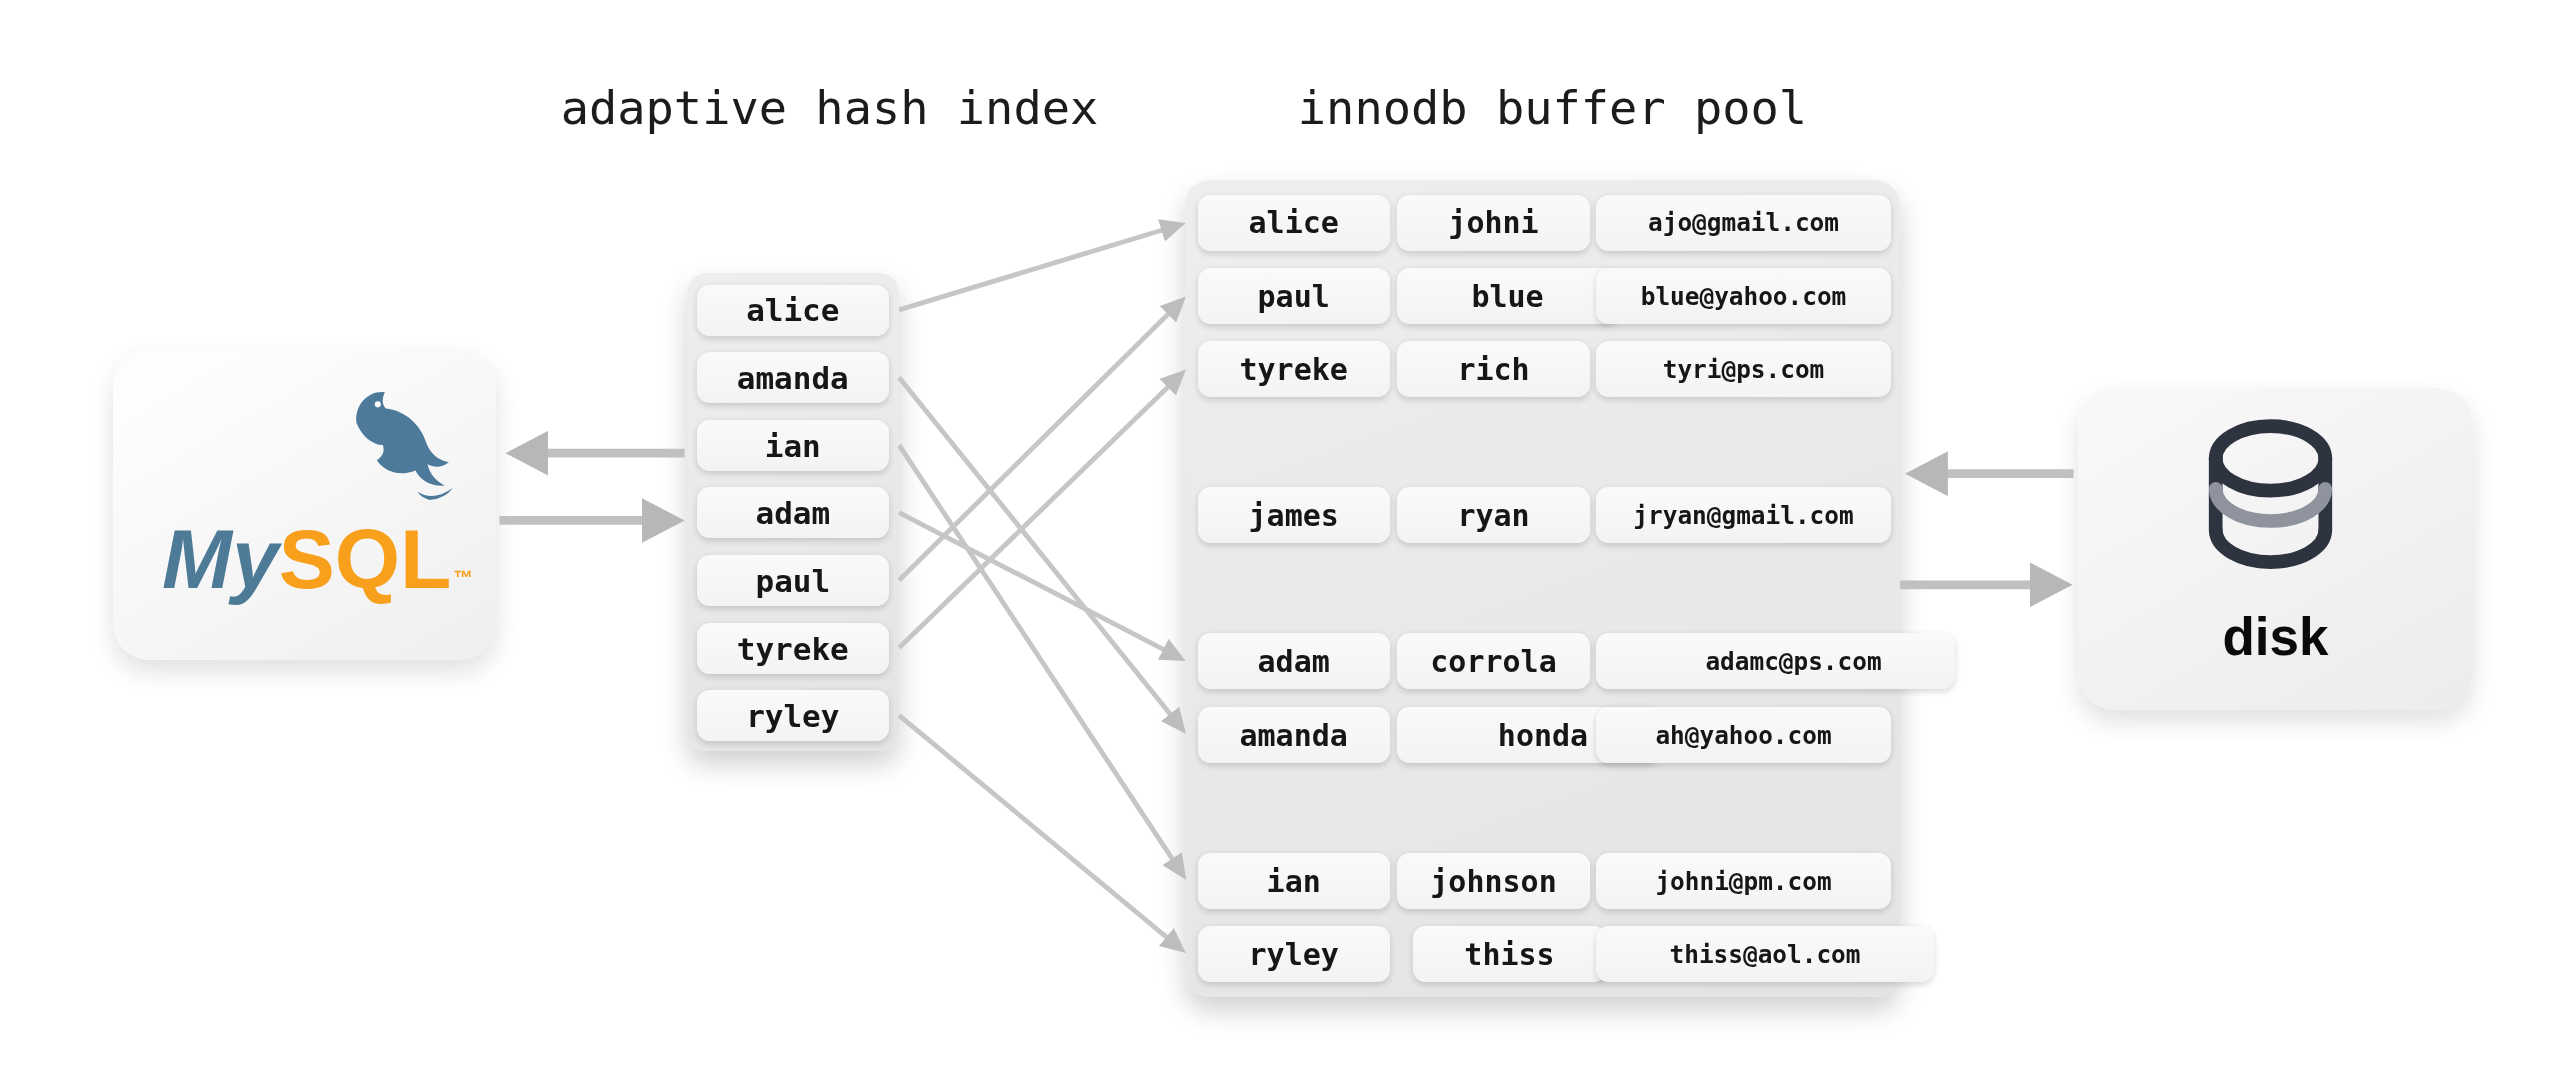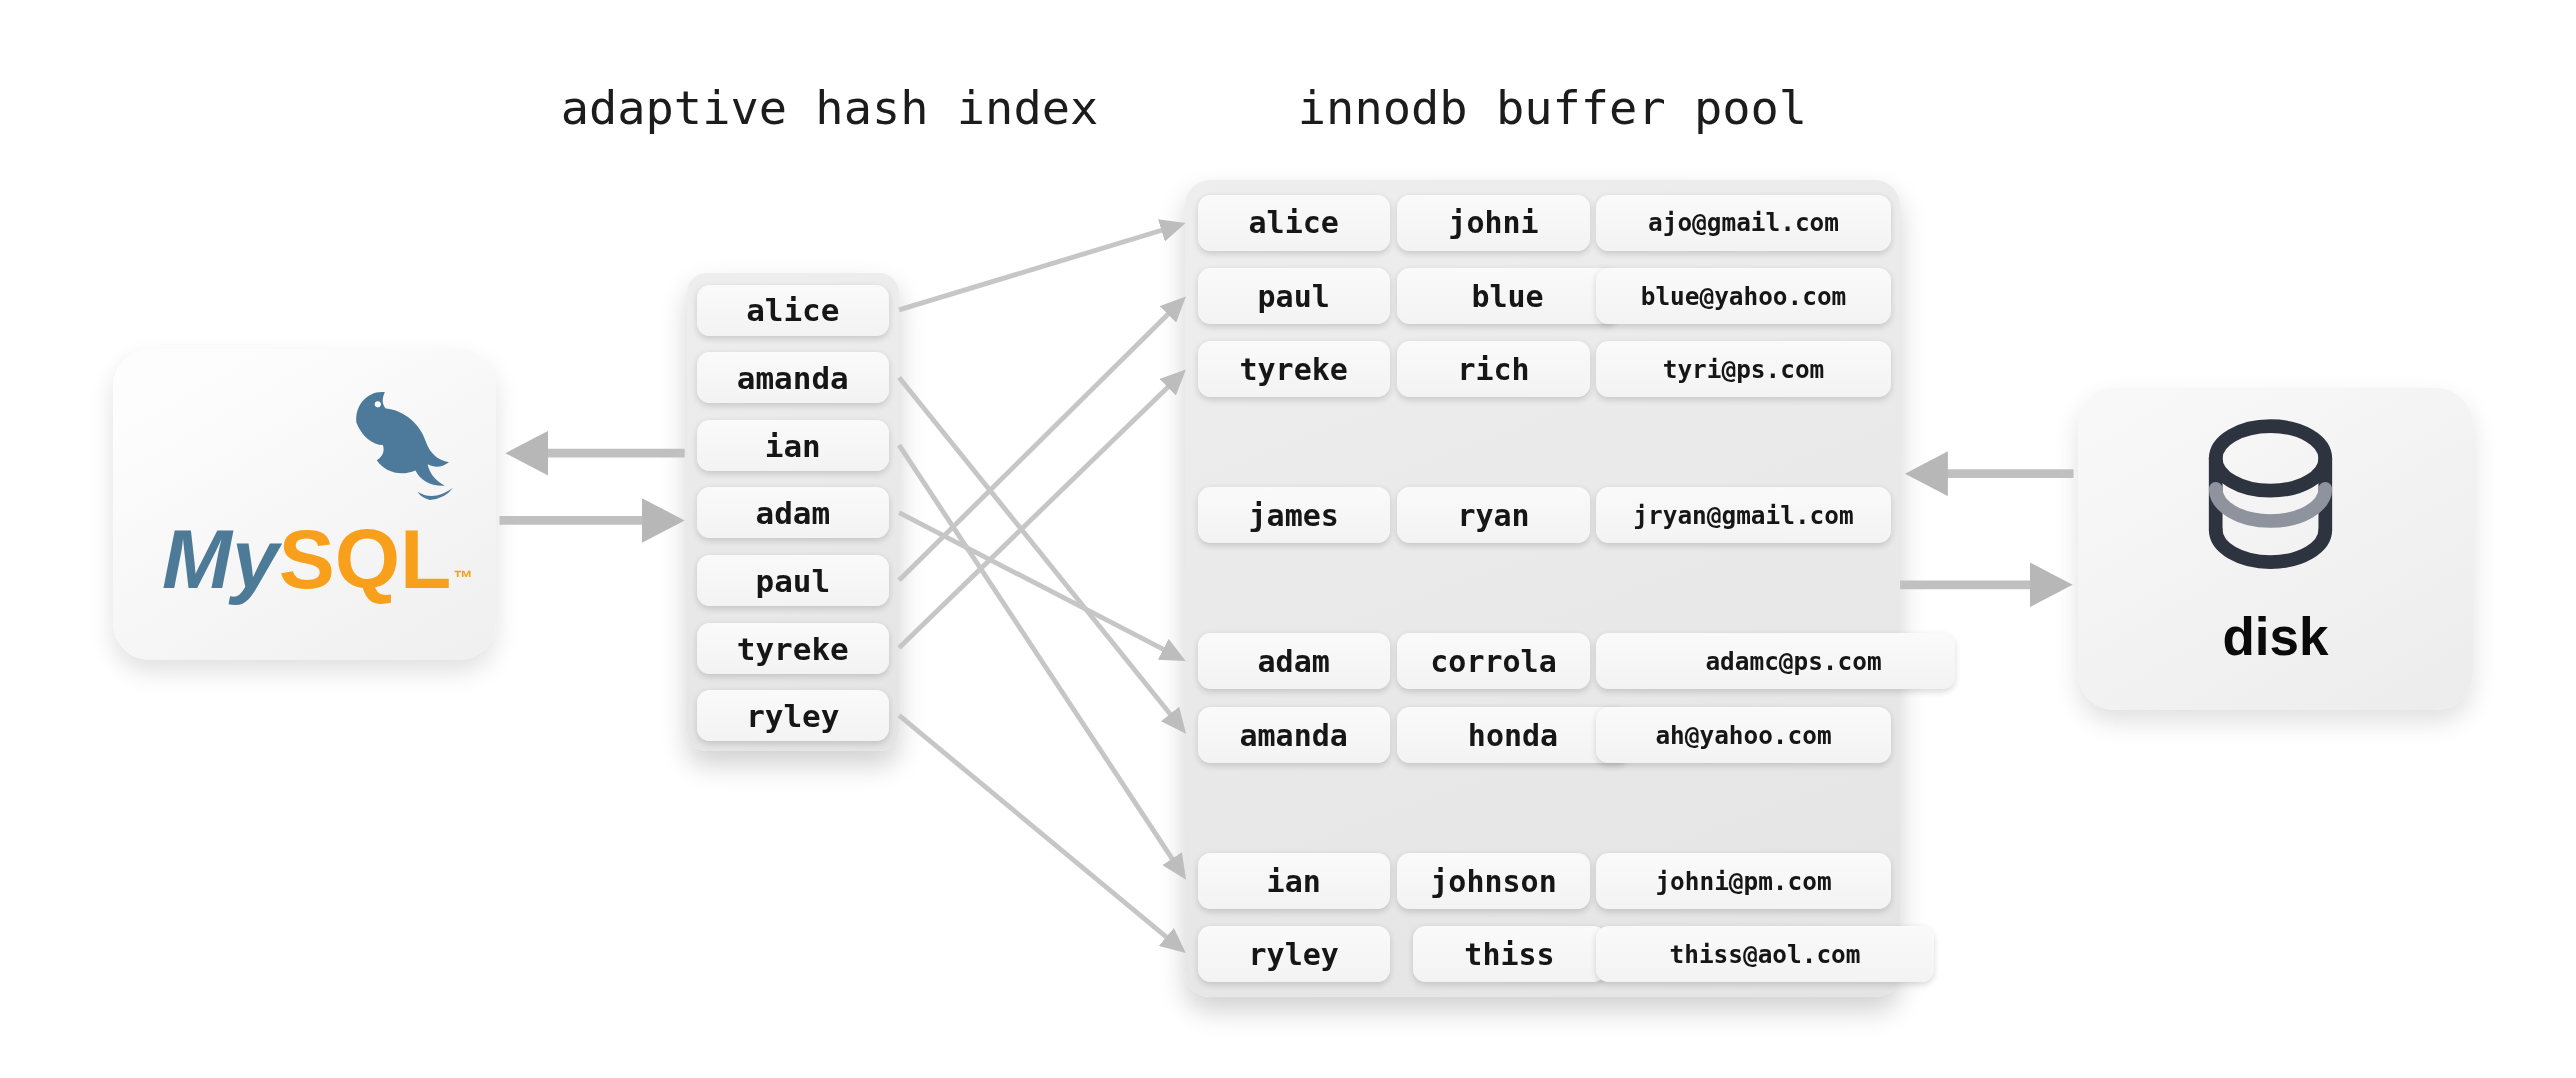--- a/index.html
+++ b/index.html
@@ -116,21 +116,21 @@
         <div class="pill buf-pill" style="left: 212px; width: 193px;">ryan</div>
         <div class="pill buf-pill email" style="left: 411px; width: 295px;">jryan@gmail.com</div>
       </div>
       <div class="buf-row" style="top: 453px;">
         <div class="pill buf-pill" style="left: 12.7px; width: 192px;">adam</div>
         <div class="pill buf-pill" style="left: 212px; width: 193px;">corrola</div>
         <div class="pill buf-pill email" style="left: 411px; width: 323px; padding-left: 36px;">adamc@ps.com</div>
       </div>
       <div class="buf-row" style="top: 527px;">
         <div class="pill buf-pill" style="left: 12.7px; width: 192px;">amanda</div>
-        <div class="pill buf-pill" style="left: 212px; width: 232px;">honda</div>
+        <div class="pill buf-pill" style="left: 212px; width: 232px; padding-left: 30px;">honda</div>
         <div class="pill buf-pill email" style="left: 411px; width: 295px;">ah@yahoo.com</div>
       </div>
       <div class="buf-row" style="top: 673px;">
         <div class="pill buf-pill" style="left: 12.7px; width: 192px;">ian</div>
         <div class="pill buf-pill" style="left: 212px; width: 193px;">johnson</div>
         <div class="pill buf-pill email" style="left: 411px; width: 295px;">johni@pm.com</div>
       </div>
       <div class="buf-row" style="top: 746px;">
         <div class="pill buf-pill" style="left: 12.7px; width: 192px;">ryley</div>
         <div class="pill buf-pill" style="left: 212px; width: 193px; margin-left: 16px;">thiss</div>

